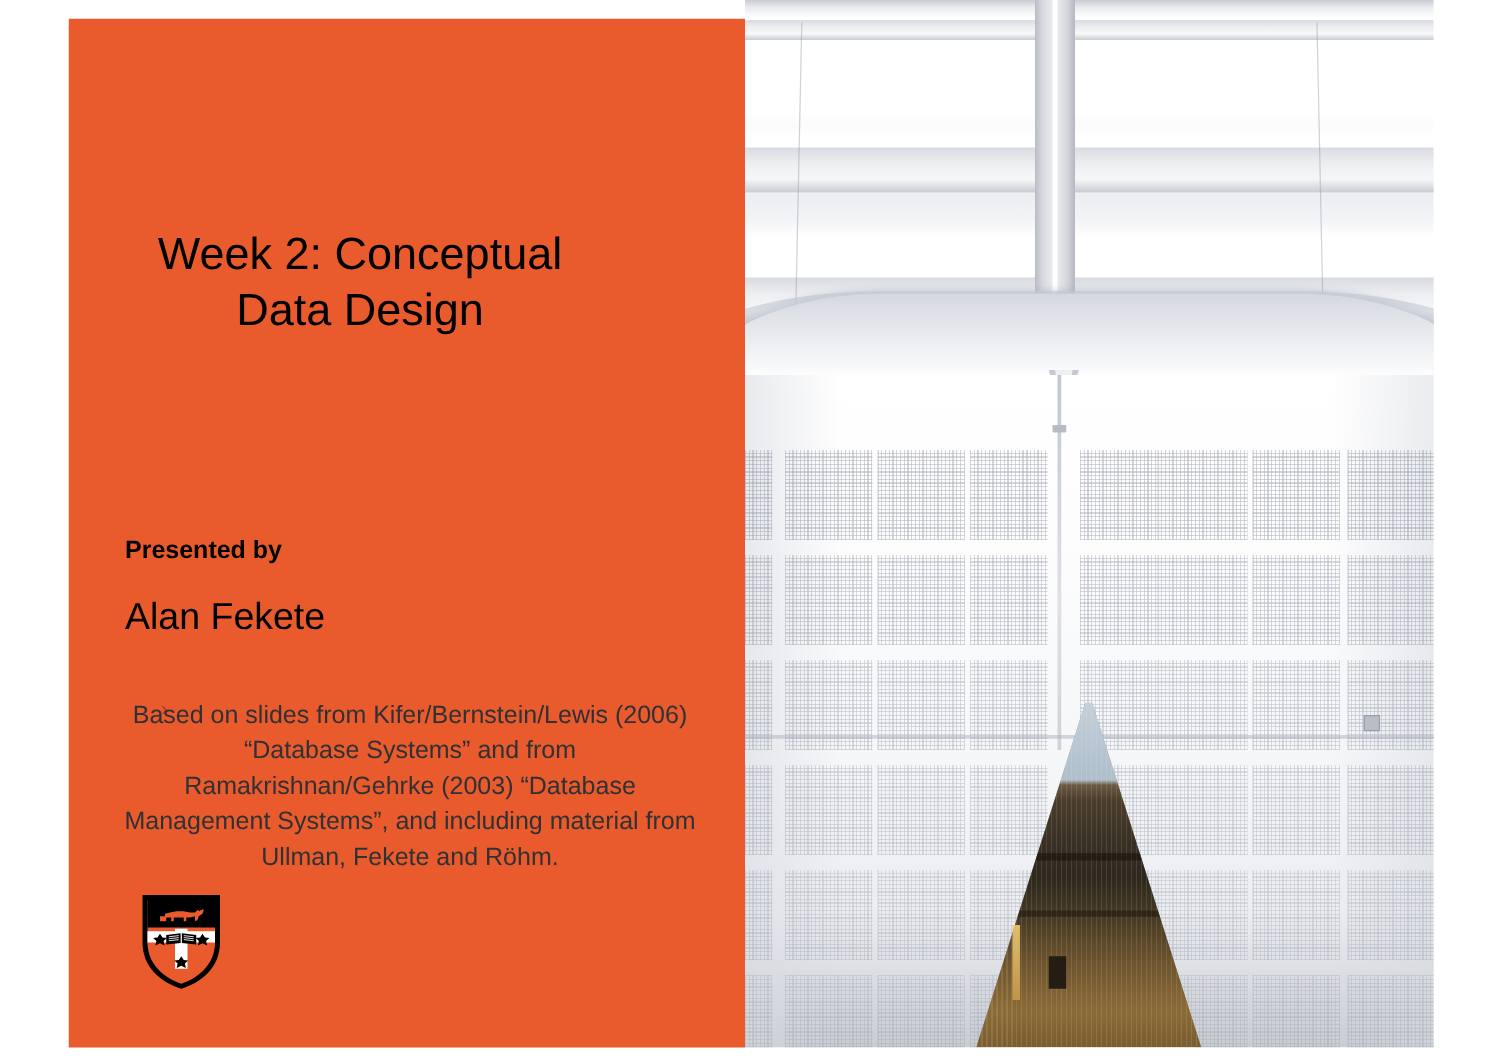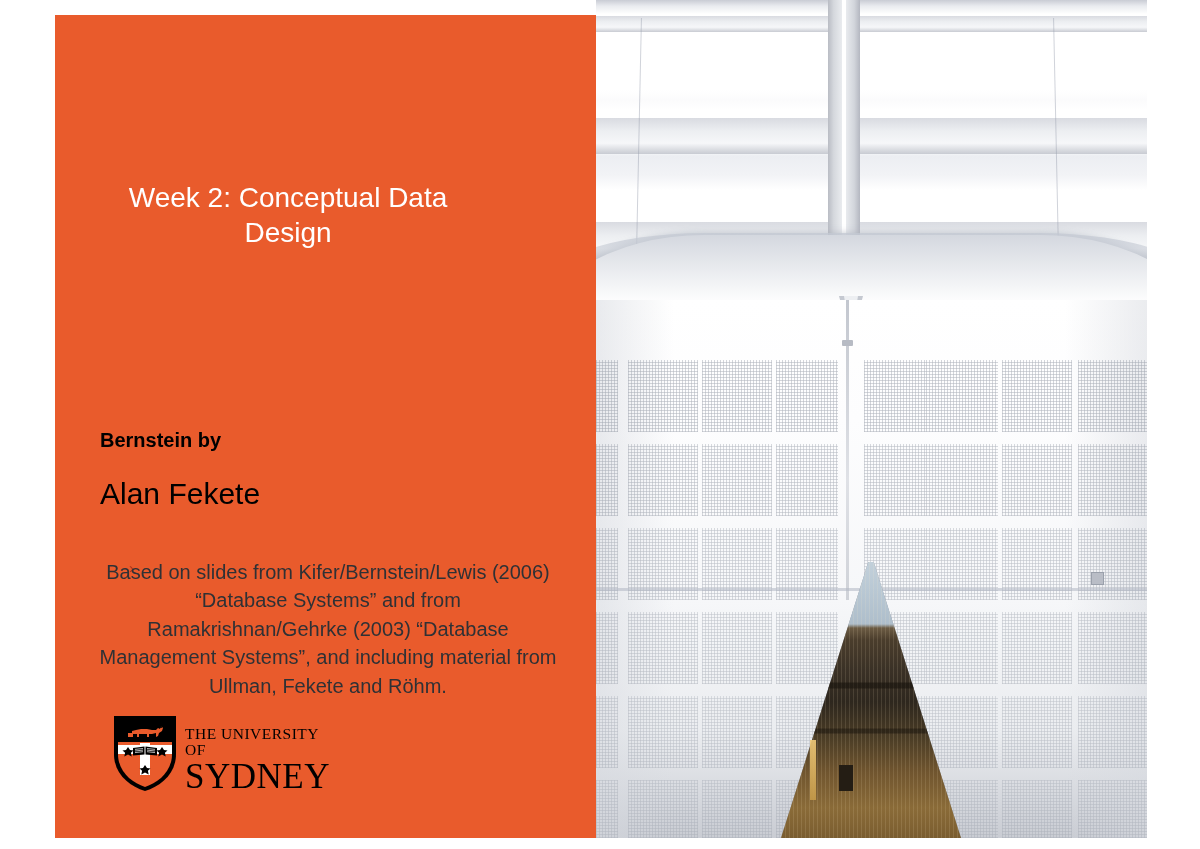--- a/index.html
+++ b/index.html
@@ -225,23 +225,23 @@
     font-size: 33px;
     line-height: 1.18;
     letter-spacing: -0.2px;
     padding: 0 6px;
     box-sizing: border-box;
   }
   .subtitle {
     position: absolute;
     left: 0; top: 165px; width: 466px;
     text-align: center;
-    color: #ffffff;
+    color: #000000;
     font-weight: normal;
-    font-size: 28px;
+    font-size: 36px;
     line-height: 1.25;
     padding: 0 30px;
     box-sizing: border-box;
   }
 
   .presented-label {
     position: absolute;
     left: 45px; top: 414px;
     font-size: 20px;
     font-weight: bold;
@@ -383,21 +383,21 @@
     <div class="slot-beam"></div>
     <div class="slot-light"></div>
     <div class="slot-door"></div>
   </div>
 
   <div id="orange">
 
 
     <div class="subtitle">Week 2: Conceptual Data Design</div>
 
-    <div class="presented-label">Bernstein by</div>
+    <div class="presented-label">Presented by</div>
 
     <div class="presenter-name">Alan Fekete</div>
 
     <div class="bullet-chevron">›</div>
 
     <div class="attribution">Based on slides from Kifer/Bernstein/Lewis (2006) “Database Systems” and from Ramakrishnan/Gehrke (2003) “Database Management Systems”, and including material from Ullman, Fekete and Röhm.</div>
 
     <div class="logo">
       <div class="logo-crest">
         <svg viewBox="0 0 68 82" width="68" height="82" aria-hidden="true">
@@ -427,20 +427,16 @@
           </g>
 
           <g>
             <path d="M22 36 L33.5 34.6 L33.5 42.4 L22 43.6 Z" fill="#000000"></path>
             <path d="M34.5 34.6 L46 36 L46 43.6 L34.5 42.4 Z" fill="#000000"></path>
             <path d="M24 37.4 L32 36.5 M24 39 L32 38.1 M24 40.6 L32 39.7
                      M36 36.5 L44 37.4 M36 38.1 L44 39 M36 39.7 L44 40.6" stroke="#ffffff" stroke-width="0.7" fill="none"></path>
           </g>
         </svg>
       </div>
-      <div class="logo-words">
-        <div class="logo-the">THE UNIVERSITY OF</div>
-        <div class="logo-syd">SYDNEY</div>
-      </div>
     </div>
 
   </div>
 </div>
 
 </body></html>

